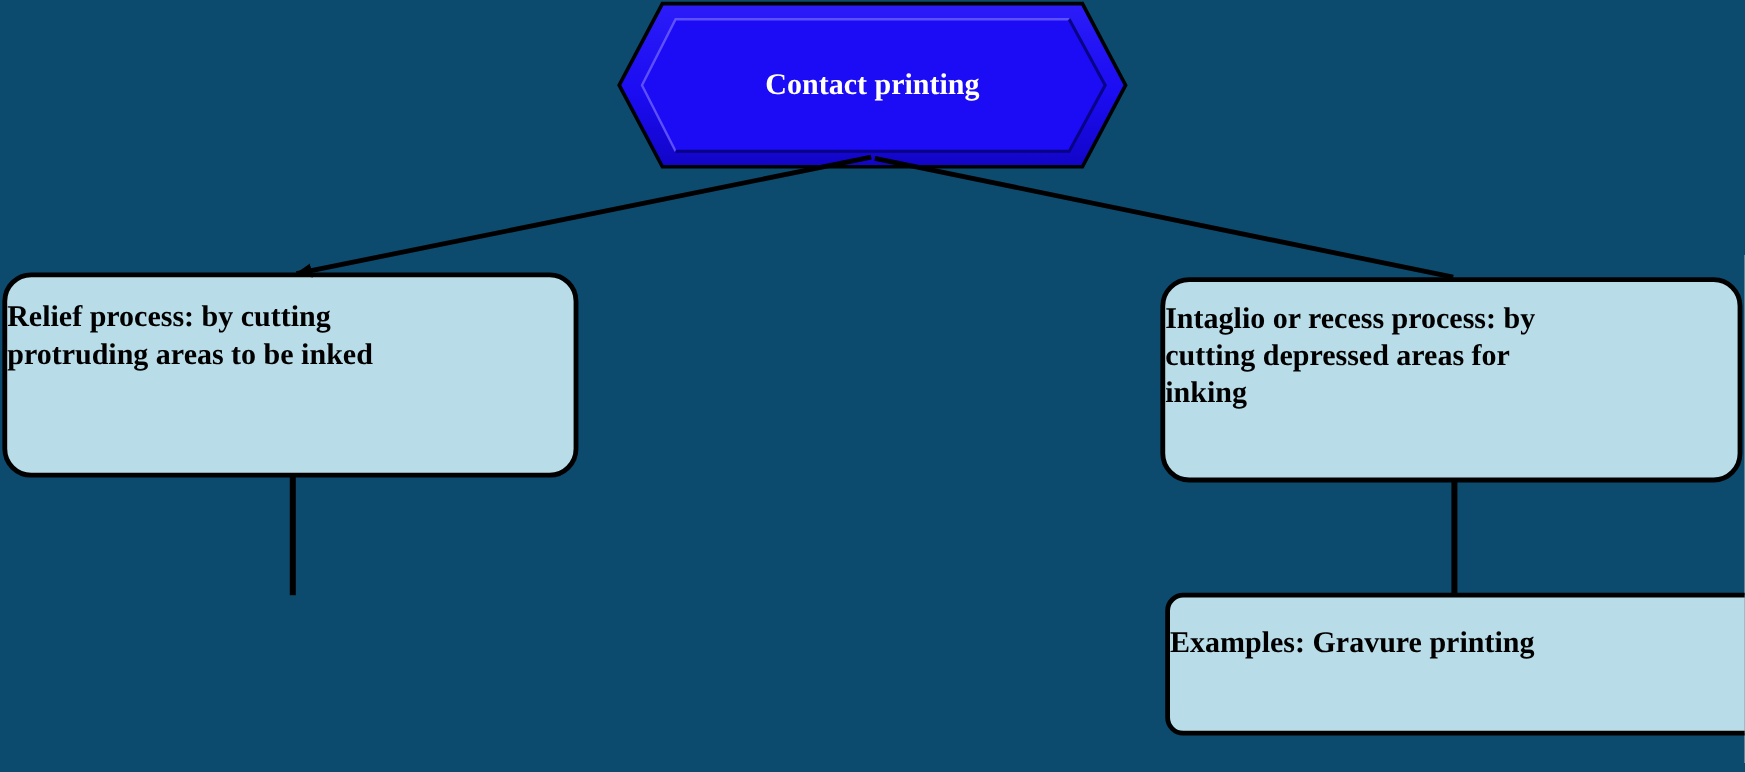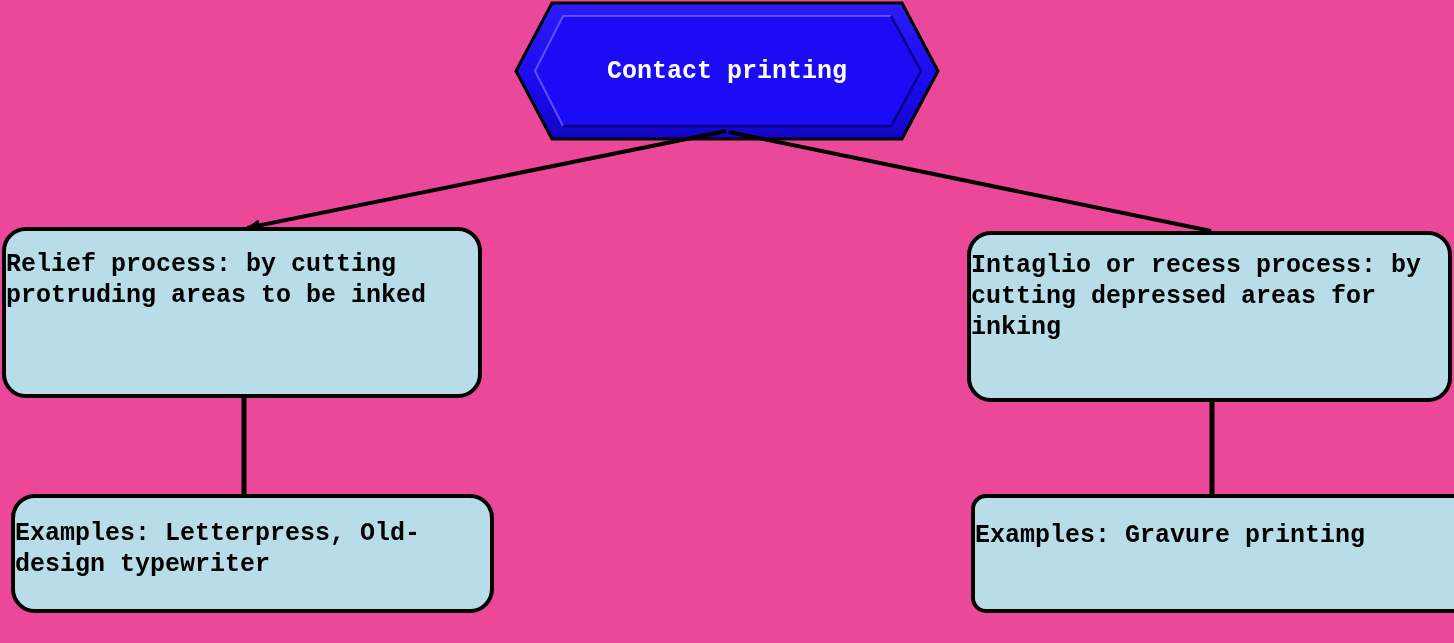--- a/index.html
+++ b/index.html
@@ -4,23 +4,23 @@
 <style>
   html, body {
     margin: 0;
     padding: 0;
     background: #ffffff;
   }
   .canvas {
     position: relative;
     width: 1454px;
     height: 643px;
-    background: #ec4899;
+    background: #0c4a6e;
     overflow: hidden;
-    font-family: Liberation Mono, monospace;
+    font-family: Liberation Serif, serif;
   }
   svg.connectors {
     position: absolute;
     left: 0; top: 0;
     width: 1454px; height: 643px;
     z-index: 2;
     pointer-events: none;
   }
   svg.hexagon {
     position: absolute;
@@ -78,22 +78,20 @@
     <polyline points="377,16 407,71 377,126 49,126" fill="none" stroke="#08027A" stroke-width="2.5" opacity="0.9"></polyline>
   </svg>
 
   <div class="root-label">Contact printing</div>
 
   <div class="node node-relief">Relief process: by cutting
 protruding areas to be inked</div>
   <div class="node node-intaglio">Intaglio or recess process: by
 cutting depressed areas for
 inking</div>
-  <div class="node node-relief-examples">Examples: Letterpress, Old-
-design typewriter</div>
   <div class="node node-intaglio-examples">Examples: Gravure printing</div>
 
   <svg class="connectors" viewBox="0 0 1454 643" aria-hidden="true">
     <defs>
       <marker id="arrowHead" markerWidth="5" markerHeight="4" refX="3.2" refY="1.5" orient="auto" markerUnits="strokeWidth">
         <path d="M0,0 L3.5,1.5 L0,3 z" fill="#000000"></path>
       </marker>
     </defs>
     <line x1="726" y1="131" x2="247" y2="228" stroke="#000000" stroke-width="4" marker-end="url(#arrowHead)"></line>
     <line x1="729" y1="132" x2="1211" y2="231" stroke="#000000" stroke-width="4"></line>

